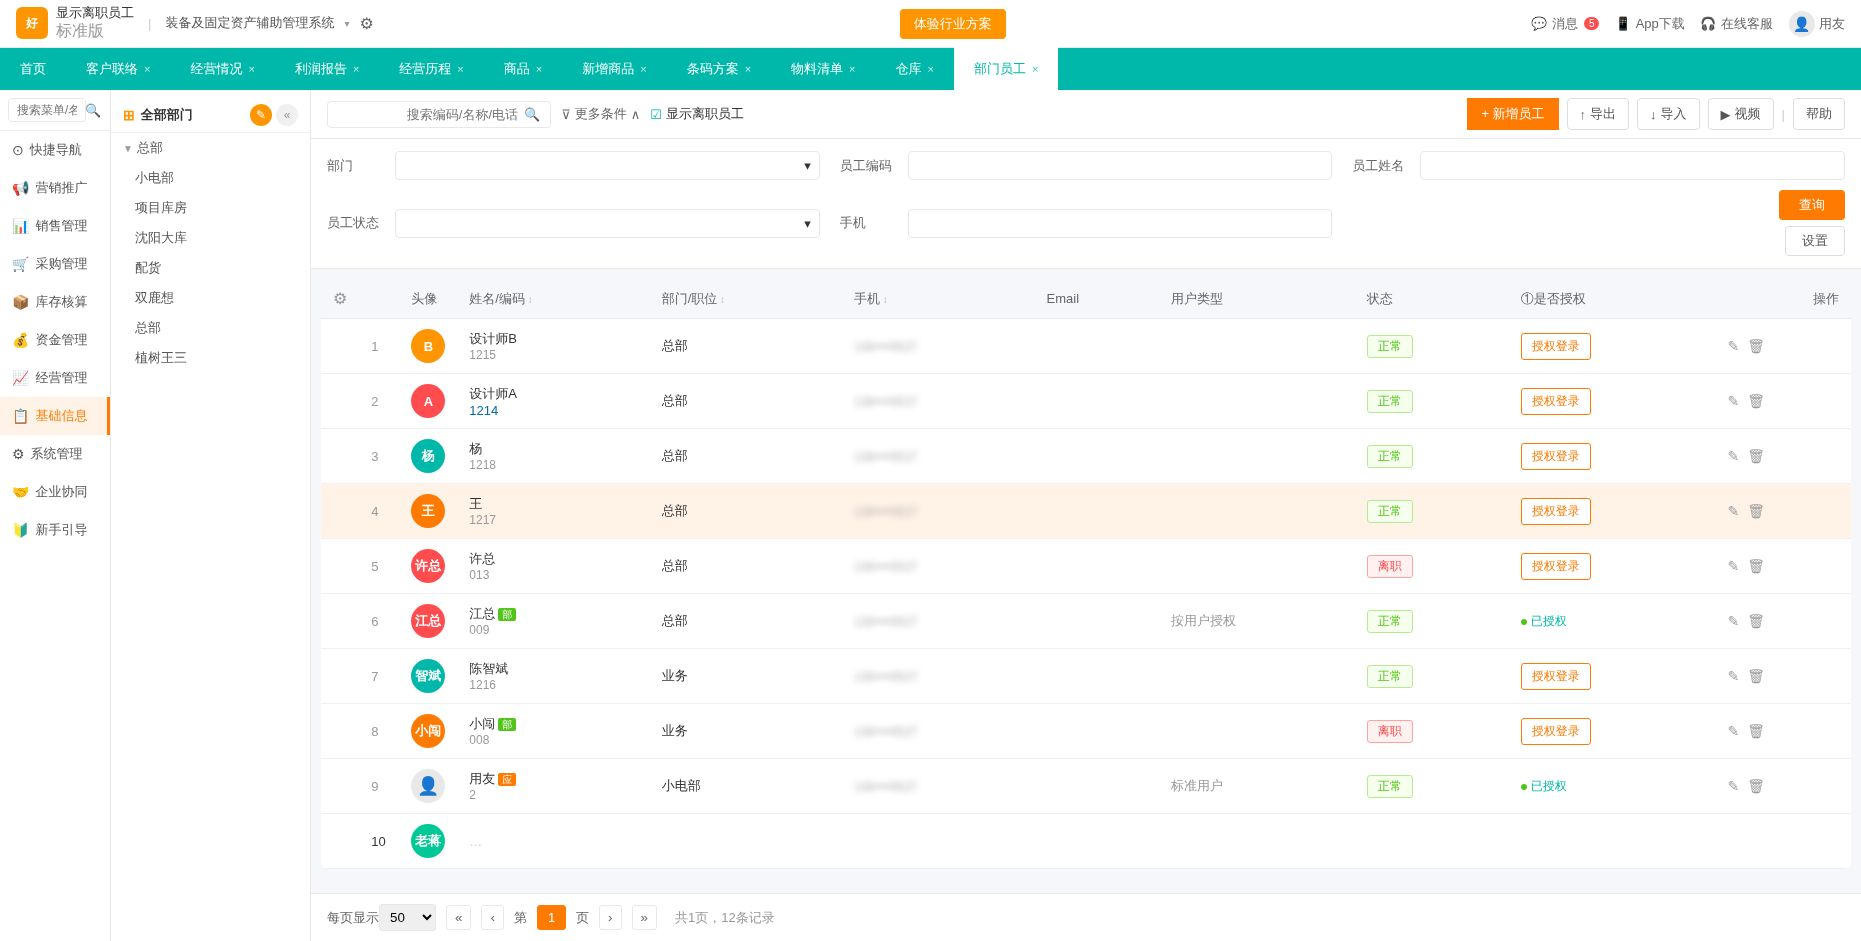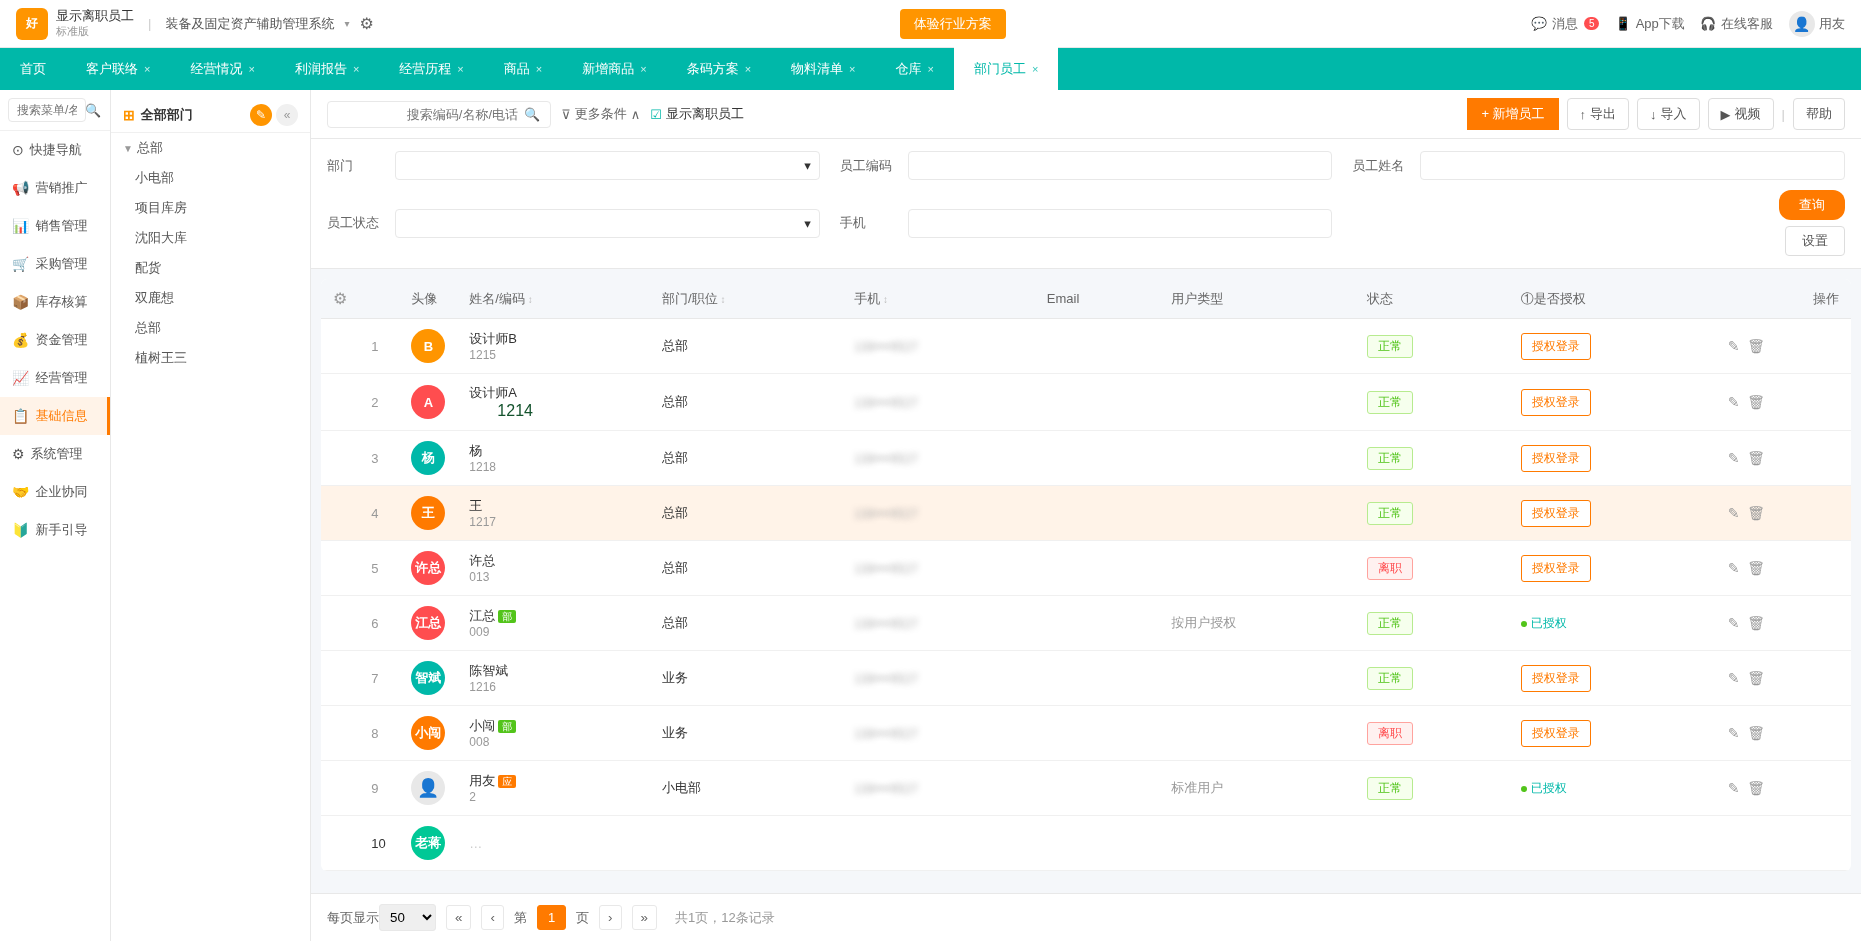--- a/index.html
+++ b/index.html
@@ -12,21 +12,21 @@
       display: flex;
       align-items: center;
       padding: 0 16px;
       border-bottom: 1px solid #e8e8e8;
       justify-content: space-between;
     }
     .top-bar-left { display: flex; align-items: center; gap: 10px; }
     .logo-area { display: flex; align-items: center; gap: 8px; }
     .logo-icon { width: 32px; height: 32px; background: #ff9500; border-radius: 6px; display: flex; align-items: center; justify-content: center; color: white; font-size: 12px; font-weight: bold; }
     .logo-text { font-size: 13px; color: #333; line-height: 1.3; }
-    .logo-sub { font-size: 11px; color: #999; }
+    .logo-sub { font-size: 16px; color: #999; }
     .system-title { font-size: 13px; color: #555; }
     .top-bar-actions { display: flex; align-items: center; gap: 16px; }
     .trial-btn { background: #ff9500; color: white; border: none; padding: 6px 14px; border-radius: 4px; cursor: pointer; font-size: 13px; }
     .icon-btn { display: flex; align-items: center; gap: 4px; cursor: pointer; color: #666; font-size: 13px; }
     .badge { background: #ff4d4f; color: white; border-radius: 10px; padding: 1px 5px; font-size: 10px; margin-left: 2px; }
     .gear-icon { font-size: 16px; color: #666; cursor: pointer; }
     .dropdown-arrow { font-size: 10px; color: #999; }
 
     
     .nav-bar {
@@ -145,21 +145,21 @@
     .form-input {
       flex: 1; border: 1px solid #e8e8e8; border-radius: 4px; padding: 6px 8px;
       font-size: 13px; outline: none;
     }
     .form-select {
       flex: 1; border: 1px solid #e8e8e8; border-radius: 4px; padding: 6px 8px;
       font-size: 13px; outline: none; background: #fff;
       display: flex; align-items: center; justify-content: space-between; cursor: pointer;
     }
     .form-actions { display: flex; flex-direction: column; gap: 6px; align-items: flex-end; }
-    .query-btn { background: #ff7a00; color: white; border: none; padding: 6px 20px; border-radius: 12px; cursor: pointer; font-size: 13px; }
+    .query-btn { background: #ff7a00; color: white; border: none; padding: 6px 20px; border-radius: 4px; cursor: pointer; font-size: 13px; }
     .setting-btn { background: #fff; color: #555; border: 1px solid #ddd; padding: 5px 16px; border-radius: 4px; cursor: pointer; font-size: 13px; }
 
     
     .table-container { flex: 1; overflow: auto; padding: 10px; }
     table { width: 100%; border-collapse: collapse; background: #fff; border-radius: 6px; overflow: hidden; }
     thead tr { background: #f5f7fa; }
     th {
       padding: 10px 12px; text-align: left; font-size: 13px; font-weight: normal;
       color: #666; border-bottom: 1px solid #e8e8e8; white-space: nowrap;
     }
@@ -449,21 +449,21 @@
     </td>
   </tr>
               <tr>
     <td></td>
     <td style="color:#999;">2</td>
     <td>
                   <div class="avatar" style="background:#ff4d4f;">A</div>
                 </td>
     <td>
       <div style="font-weight:500;">设计师A</div>
-      <div style="color:#14532d;font-size:16px;margin-left:28px;">1214</div>
+      <div style="color:#0369a1;font-size:13px;">1214</div>
     </td>
     <td>总部</td>
     <td><span class="blurred">138••••9527</span></td>
     <td></td>
     <td style="color:#999;"></td>
     <td><span class="status-badge status-normal">正常</span></td>
     <td><button class="auth-btn">授权登录</button></td>
     <td>
       <div class="action-btns">
         <span class="action-icon">✎</span>

